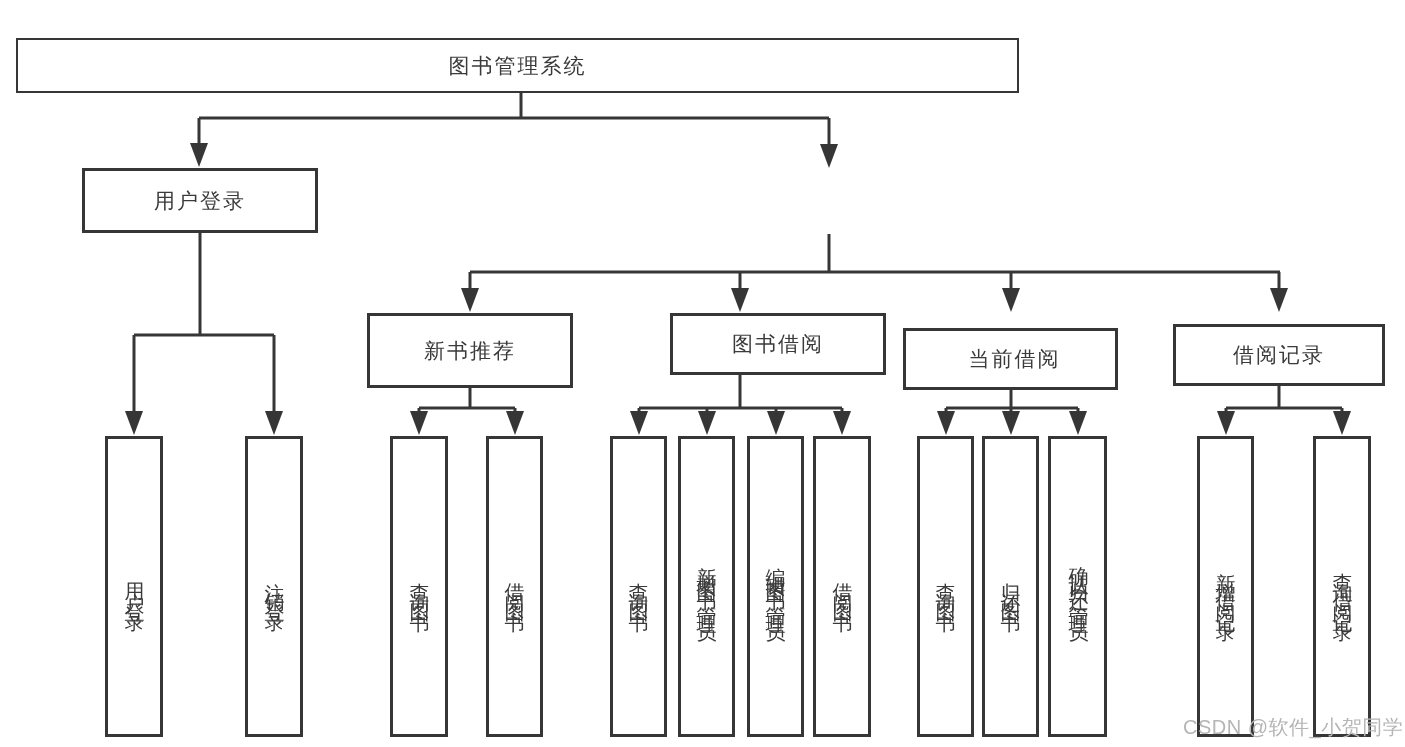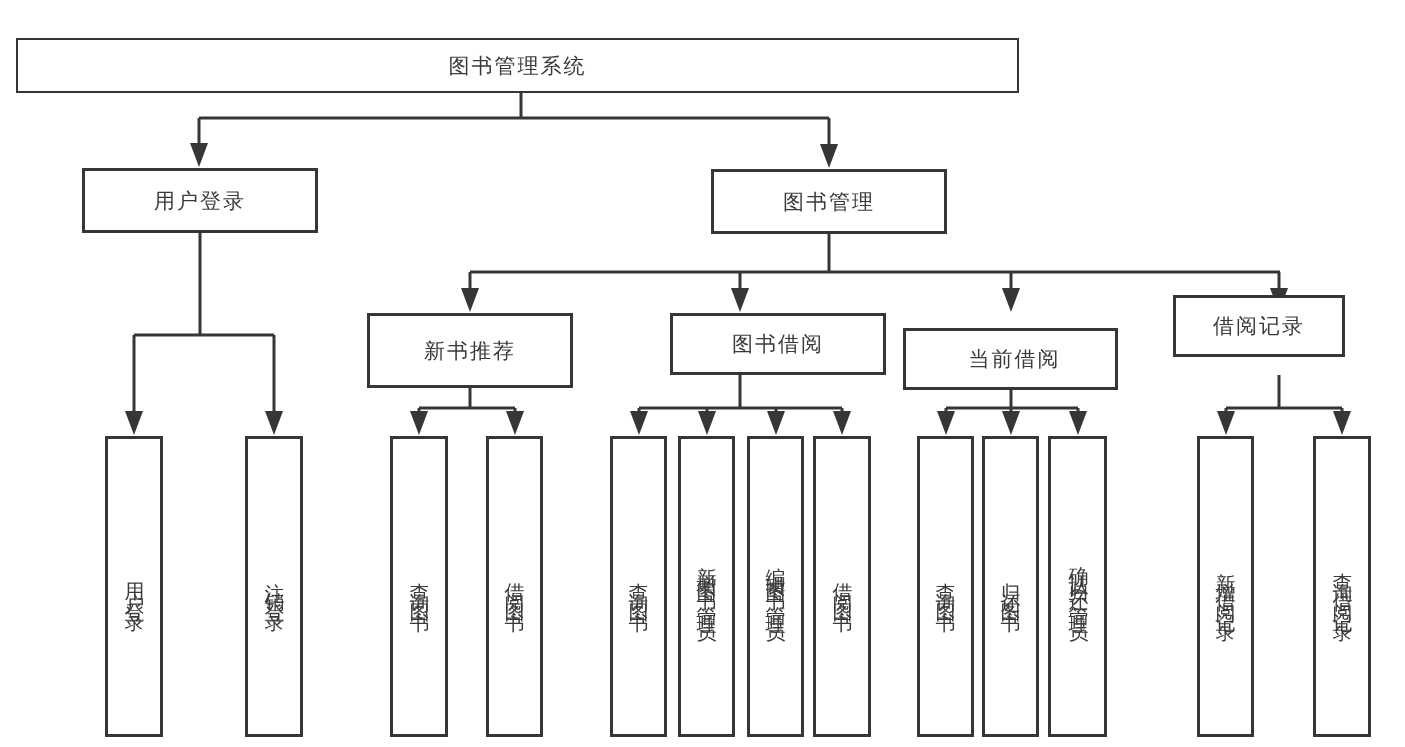--- a/index.html
+++ b/index.html
@@ -37,21 +37,21 @@
   .root {
     left: 16px; top: 13px; width: 1003px; height: 55px;
     border-width: 2px;
     margin-top: 25px;
   }
   .pos-login   { left: 82px;  top: 168px; width: 236px; height: 65px; }
   .pos-mgmt    { left: 711px; top: 169px; width: 236px; height: 65px; }
   .pos-newrec  { left: 367px; top: 313px; width: 206px; height: 75px; }
   .pos-borrow  { left: 632px; top: 313px; width: 216px; height: 62px; margin-left: 38px; }
   .pos-current { left: 903px; top: 328px; width: 215px; height: 62px; padding-left: 8px; }
-  .pos-records { left: 1173px; top: 295px; width: 172px; height: 62px; }
+  .pos-records { left: 1173px; top: 324px; width: 212px; height: 62px; }
   .leaf {
     position: absolute;
     top: 436px;
     height: 301px;
     box-sizing: border-box;
     border: 3px solid #363636;
     background: #ffffff;
     writing-mode: vertical-rl;
     text-align: center;
     font-size: 20px;
@@ -158,21 +158,20 @@
       <polygon points="1069,411 1087,411 1078,435"></polygon>
 
       <polygon points="1217,411 1235,411 1226,435"></polygon>
       <polygon points="1333,411 1351,411 1342,435"></polygon>
     </g>
   </svg>
 
   <div class="hnode root">图书管理系统</div>
 
   <div class="hnode pos-login">用户登录</div>
-  <div class="hnode pos-mgmt">图书管理</div>
 
   <div class="hnode pos-newrec">新书推荐</div>
   <div class="hnode pos-borrow">图书借阅</div>
   <div class="hnode pos-current">当前借阅</div>
   <div class="hnode pos-records">借阅记录</div>
 
   <div class="leaf pos-l1">用户登录</div>
   <div class="leaf pos-l2">注销登录</div>
 
   <div class="leaf pos-l3">查询图书</div>
@@ -183,14 +182,15 @@
   <div class="leaf pos-l7">编辑图书（管理员）</div>
   <div class="leaf pos-l8">借阅图书</div>
 
   <div class="leaf pos-l9">查询图书</div>
   <div class="leaf pos-l10">归还图书</div>
   <div class="leaf pos-l11">确认归还（管理员）</div>
 
   <div class="leaf pos-l12">新增借阅记录</div>
   <div class="leaf pos-l13">查询借阅记录</div>
 
+  <div class="watermark">CSDN @软件_小贺同学</div>
 
 </div>
 
 </body></html>

